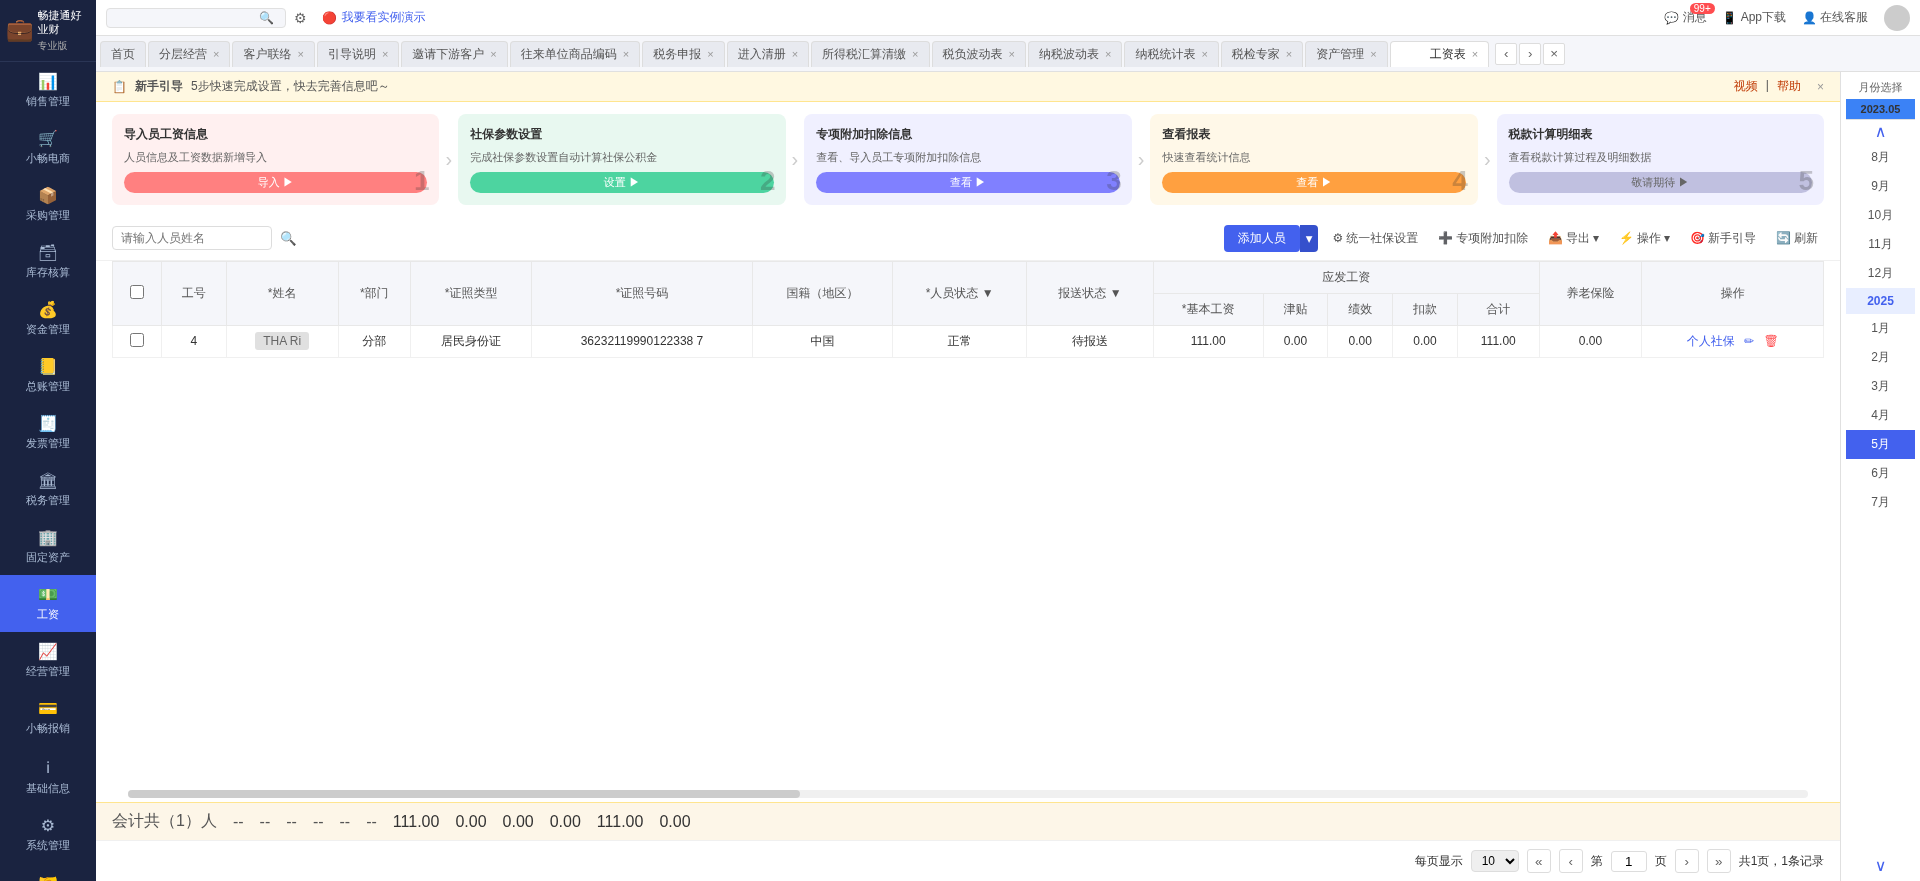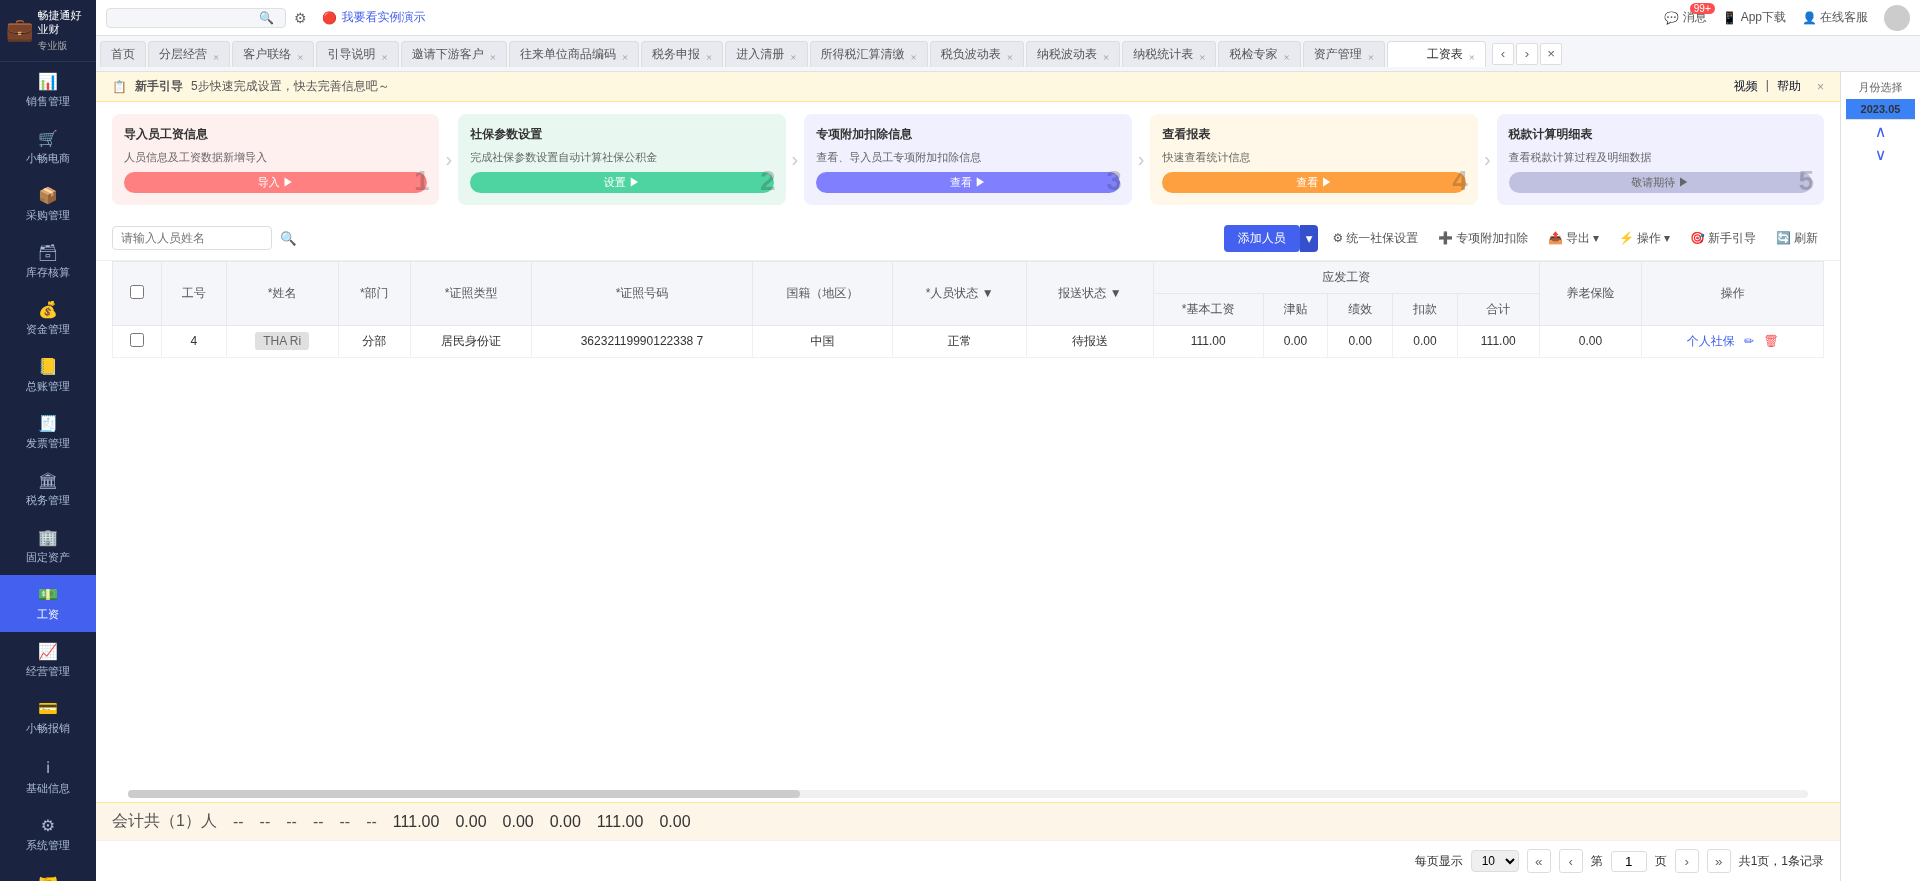--- a/index.html
+++ b/index.html
@@ -25,35 +25,35 @@
     .topbar-right { margin-left: auto; display: flex; align-items: center; gap: 16px; }
     .topbar-msg { position: relative; display: flex; align-items: center; gap: 3px; cursor: pointer; color: #555; font-size: 12px; }
     .badge { position: absolute; top: -6px; right: -8px; background: #ff4d4f; color: #fff; border-radius: 10px; font-size: 10px; padding: 0 4px; min-width: 18px; text-align: center; }
     .topbar-app { display: flex; align-items: center; gap: 3px; cursor: pointer; color: #555; font-size: 12px; }
     .topbar-service { display: flex; align-items: center; gap: 3px; cursor: pointer; color: #555; font-size: 12px; }
     .topbar-avatar { width: 26px; height: 26px; background: #ccc; border-radius: 50%; }
 
     
     .tabbar { height: 36px; background: #f5f6fa; display: flex; align-items: center; border-bottom: 1px solid #e0e0e0; overflow-x: auto; padding: 0 4px; gap: 2px; }
     .tabbar::-webkit-scrollbar { height: 0; }
-    .tab-item { display: flex; align-items: flex-end; padding: 4px 10px; border-radius: 4px 4px 0 0; font-size: 12px; cursor: pointer; white-space: nowrap; gap: 4px; background: #e8eaf0; color: #555; border: 1px solid #ddd; border-bottom: none; font-family: Liberation Serif, serif; }
+    .tab-item { display: flex; align-items: center; padding: 4px 10px; border-radius: 4px 4px 0 0; font-size: 12px; cursor: pointer; white-space: nowrap; gap: 4px; background: #e8eaf0; color: #555; border: 1px solid #ddd; border-bottom: none; }
     .tab-item.active { background: #fff; color: #333; font-weight: 500; border-color: #ddd; padding-left: 39px; }
     .tab-item .close-x { color: #999; font-size: 11px; margin-left: 2px; }
     .tab-nav { display: flex; align-items: center; margin-left: 4px; gap: 2px; }
     .tab-nav-btn { width: 22px; height: 22px; display: flex; align-items: center; justify-content: center; border: 1px solid #ddd; background: #fff; cursor: pointer; border-radius: 2px; color: #666; }
 
     
     .content { flex: 1; display: flex; background: #fff; overflow: hidden; }
     .content-main { flex: 1; overflow: hidden; display: flex; flex-direction: column; }
 
     
     .guide-bar { background: #fff8e1; border-bottom: 1px solid #ffe58f; padding: 6px 16px; display: flex; align-items: center; gap: 8px; font-size: 12px; color: #555; }
     .guide-close { margin-left: auto; cursor: pointer; color: #999; }
     .guide-links { margin-left: auto; display: flex; gap: 8px; }
-    .guide-link { color: #0f172a; cursor: pointer; }
+    .guide-link { color: #c2410c; cursor: pointer; }
 
     
     .step-cards { padding: 12px 16px; background: #fff; display: flex; gap: 0; align-items: stretch; }
     .step-card { flex: 1; border-radius: 8px; padding: 12px; position: relative; display: flex; flex-direction: column; gap: 6px; }
     .step-card-1 { background: #fff0f0; }
     .step-card-2 { background: #e8f8f0; }
     .step-card-3 { background: #f0f0ff; }
     .step-card-4 { background: #fff8e8; }
     .step-card-5 { background: #f0f0ff; }
     .step-num { font-size: 28px; font-weight: bold; opacity: 0.25; position: absolute; bottom: 8px; right: 10px; }
@@ -472,17 +472,32 @@
         <button class="page-btn">»</button>
         <span>共1页，1条记录</span>
       </div>
 
     </div>
 
     <div class="month-panel">
       <div class="month-panel-title">月份选择</div>
       <div class="month-panel-year">2023.05</div>
       <button class="month-nav-btn">∧</button>
+      <div class="month-list">
+        <div class="month-item">8月</div>
+        <div class="month-item">9月</div>
+        <div class="month-item">10月</div>
+        <div class="month-item">11月</div>
+        <div class="month-item">12月</div>
+        <div class="month-item current-year">2025</div>
+        <div class="month-item">1月</div>
+        <div class="month-item">2月</div>
+        <div class="month-item">3月</div>
+        <div class="month-item">4月</div>
+        <div class="month-item active">5月</div>
+        <div class="month-item">6月</div>
+        <div class="month-item">7月</div>
+      </div>
       <button class="month-nav-btn">∨</button>
     </div>
 
   </div>
 </div>
 
 </body></html>

